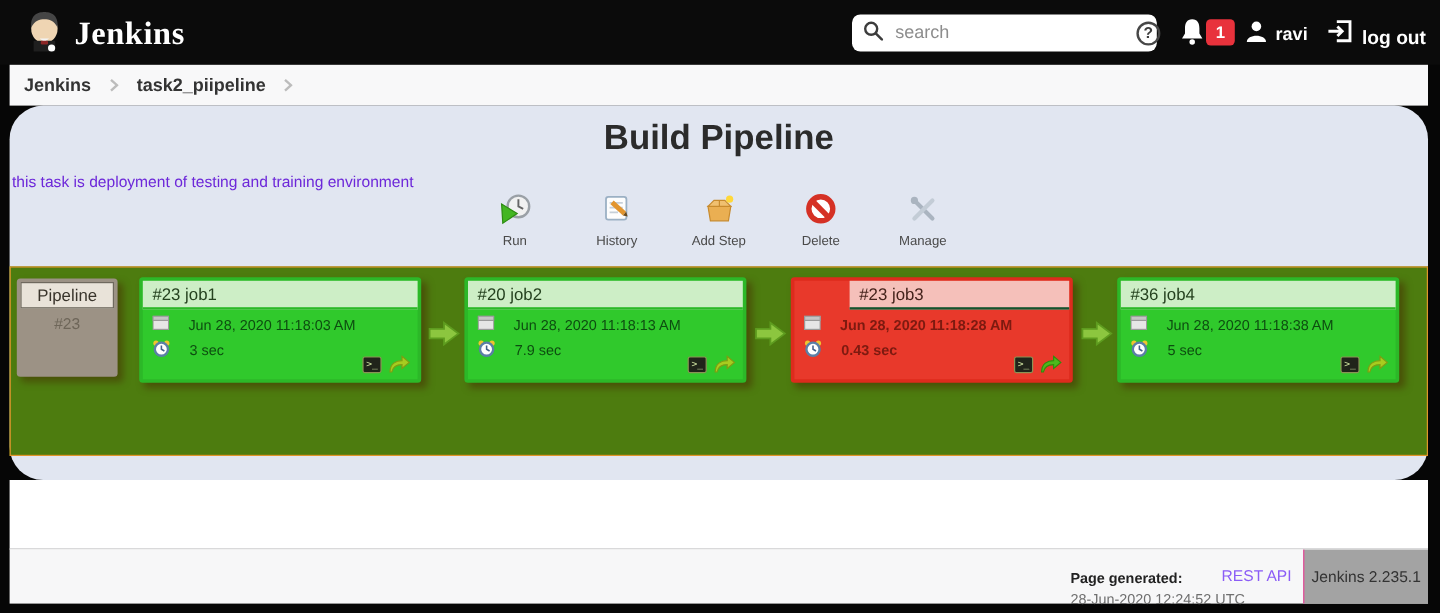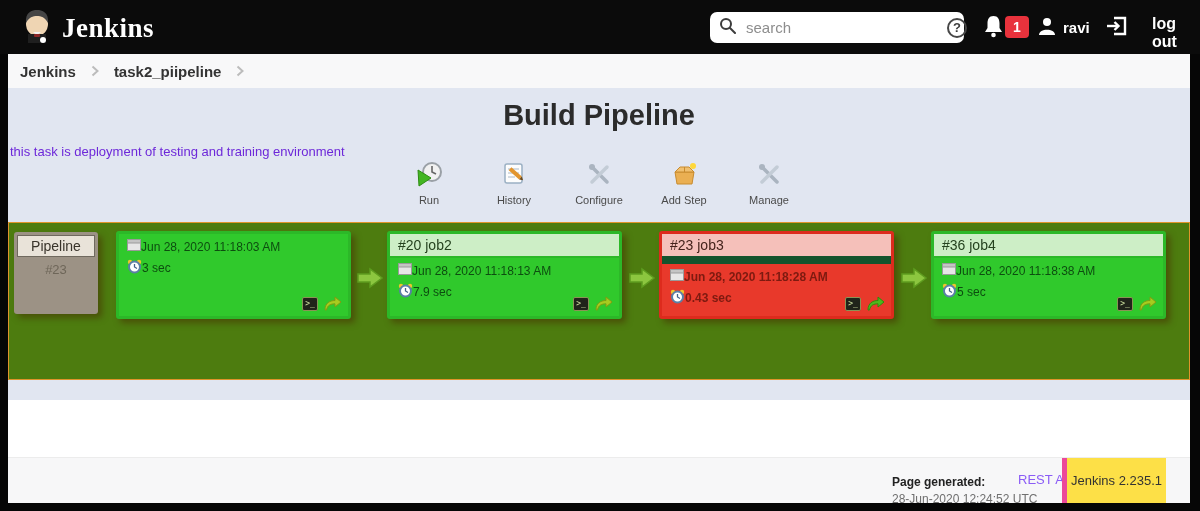--- a/index.html
+++ b/index.html
@@ -19,70 +19,70 @@
                display:flex; align-items:center; padding:0 9px; }
   .searchbox input { border:none; outline:none; flex:1; font-size:15px; color:#333; margin-left:8px; background:transparent; font-family:"Liberation Sans",sans-serif; }
   .searchbox input::placeholder { color:#8d8d8d; }
   .help-btn { width:20px; height:20px; border-radius:50%; border:2px solid #474747; color:#3d3d3d; font-size:13px; font-weight:bold;
               display:flex; align-items:center; justify-content:center; flex:none; cursor:pointer; }
 
   .bell { position:absolute; left:983px; top:15px; cursor:pointer; }
   .badge { position:absolute; left:1005px; top:16px; min-width:24px; height:22px; padding:0 5px; background:#e8323c; border-radius:4px;
            color:#fff; font-weight:bold; font-size:14px; display:flex; align-items:center; justify-content:center; cursor:pointer; }
   .user { position:absolute; left:1037px; top:16px; display:flex; align-items:center; gap:6px; color:#fff; font-weight:bold; font-size:15px; cursor:pointer;justify-content:center; }
-  .logout { position:absolute; left:1106px; top:15px; display:flex; align-items:flex-start; gap:24px; color:#fff; font-weight:bold; font-size:16px; cursor:pointer; }
+  .logout { position:absolute; left:1106px; top:15px; display:flex; align-items:flex-end; gap:7px; color:#fff; font-weight:bold; font-size:16px; cursor:pointer; }
 
   
   .breadcrumb { position:absolute; left:8px; top:54px; width:1182px; height:34px; background:#f8f8f9;
                 display:flex; align-items:center; gap:15px; padding-left:12px; font-size:15px; font-weight:bold; color:#333; }
   .crumb { cursor:pointer; }
   .crumb-sep { display:flex; align-items:center; }
 
   
-  .main { position:absolute; left:8px; top:88px; width:1182px; height:312px; background:#e1e6f1; }
+  .main { position:absolute; left:8px; top:88px; width:1182px; height:312px; background:#e1e6f1;border-radius:28px; }
   .page-title { position:absolute; top:11px; left:0; width:100%; text-align:center; font-size:29px; font-weight:bold; color:#2b2b2b; }
   .page-desc { position:absolute; top:56px; left:2px; font-size:13px; color:#6d28d9; }
 
   .toolbar { position:absolute; top:73px; left:0; width:100%; display:flex; justify-content:center; gap:29px; }
   .tool { width:56px; display:flex; flex-direction:column; align-items:center; cursor:pointer; }
   .tool-label { font-size:11px; color:#4a4a4a; margin-top:3px; }
 
   
   .pipeline-row { position:absolute; left:0; top:134px; width:1182px; height:158px; background:#4d7c0f; border:1px solid #e0952b; }
 
   .head-card { position:absolute; left:5px; top:9px; width:84px; height:82px; background:#9c9285; border-radius:3px;
                box-shadow:4px 4px 6px rgba(70,40,0,.5); text-align:center; }
   .head-title { margin:3px 3px 0; background:#e9e3d9; border:1px solid #6f695e; font-size:14px; color:#39342b; padding:2px 0; cursor:pointer; }
   .head-build { font-size:13px; color:#6e6659; margin-top:5px; }
 
   .job { position:absolute; top:8px; width:235px; height:88px; border-radius:3px; border:3px solid; box-shadow:4px 4px 6px rgba(70,40,0,.5); }
   .job.success { border-color:#2cb828; background:#30c92c; }
   .job.failure { border-color:#dd2b1d; background:#e8392b; }
   .job-hd { font-size:14px; padding:3px 8px; cursor:pointer; }
   .success .job-hd { background:#cdeec6; color:#25421f; border-bottom:2px solid #2cb828; }
-  .failure .job-hd { background:#f5c0ba; color:#45231c; border-bottom:8px solid #14532d; }
-  .job-row { display:flex; align-items:center; gap:0; margin:5px 8px 0; font-size:12px; }
+  .failure .job-hd { background:#f5c0ba; color:#45231c; border-bottom:2px solid #14532d;margin-left:46px; }
+  .job-row { display:flex; align-items:center; gap:16px; margin:5px 8px 0; font-size:12px; }
   .success .job-row { color:#0d4d10; }
   .failure .job-row { color:#7d1a10;font-weight:bold; }
   .job-actions { position:absolute; right:6px; bottom:5px; display:flex; align-items:center; gap:5px; }
   .console-btn { width:16px; height:14px; background:#20241a; border:1px solid #8a9355; border-radius:2px; color:#cfe3a0;
                  font-size:8px; line-height:11px; text-align:center; font-family:"DejaVu Sans Mono", monospace; cursor:pointer; }
   .go-arrow { cursor:pointer; display:flex; }
 
   .flow-arrow { position:absolute; top:44px; }
   .flow-arrow.a1 { left:347px; } .flow-arrow.a2 { left:619px; } .flow-arrow.a3 { left:891px; }
 
   
   .white-band { position:absolute; left:8px; top:400px; width:1182px; height:57px; background:#ffffff; }
   .footerbar { position:absolute; left:8px; top:457px; width:1182px; height:46px; background:#f7f7f8; border-top:1px solid #ececec; }
   .pg { position:absolute; left:860px; top:17px;margin-left:24px; }
   .pg-label { font-size:12px; font-weight:bold; color:#222; }
   .pg-value { font-size:12px; color:#6f6f6f; margin-top:3px; }
   .rest { position:absolute; left:1010px; top:14px; font-size:13px; color:#8b5cf6; cursor:pointer; }
-  .version { position:absolute; left:1054px; top:0; width:104px; height:45px; background:#fde047; border-left:5px solid #ec4899;
+  .version { position:absolute; left:1078px; top:0; width:104px; height:45px; background:#a3a3a3; border-left:1px solid #ec4899;
              display:flex; align-items:center; justify-content:center; font-size:13px; color:#333; }
 </style>
 </head>
 <body>
 
 <div class="topbar">
   <div class="brand">
     <span>
       <svg width="30" height="36" viewBox="0 0 30 36">
         <ellipse cx="15" cy="16" rx="11" ry="12" fill="#efd5b3"></ellipse>
@@ -177,59 +177,59 @@
           <g transform="rotate(42 15 13)">
             <rect x="7" y="11" width="14" height="4" fill="#e2952f"></rect>
             <polygon points="21,11 24.5,13 21,15" fill="#6b4a1c"></polygon>
           </g>
         </svg>
       </span>
       <span class="tool-label">History</span>
     </div>
     <div class="tool">
       <span>
-        <svg width="26" height="26" viewBox="0 0 26 26">
-          <line x1="6" y1="6" x2="21" y2="21" stroke="#aab4c0" stroke-width="3.5" stroke-linecap="round"></line>
-          <line x1="21" y1="6" x2="6" y2="21" stroke="#c3ccd6" stroke-width="3.5" stroke-linecap="round"></line>
-          <circle cx="6" cy="6" r="3" fill="#aab4c0"></circle>
-        </svg>
-      </span>
-      <span class="tool-label">Configure</span>
-    </div>
-    <div class="tool">
-      <span>
         <svg width="27" height="26" viewBox="0 0 27 26">
           <polygon points="4,11 23,11 21,23 6,23" fill="#eaaf52" stroke="#c88b2e"></polygon>
           <polygon points="4,11 9,6 18,6 23,11" fill="#f0c070" stroke="#c88b2e"></polygon>
           <line x1="13.5" y1="6" x2="13.5" y2="11" stroke="#c88b2e"></line>
           <circle cx="22" cy="5" r="3" fill="#ffd83a"></circle>
         </svg>
       </span>
       <span class="tool-label">Add Step</span>
     </div>
     <div class="tool">
       <span>
         <svg width="26" height="26" viewBox="0 0 26 26">
+          <circle cx="13" cy="13" r="10" fill="#fff" stroke="#d53125" stroke-width="4.5"></circle>
+          <line x1="6" y1="6.5" x2="20" y2="20.5" stroke="#d53125" stroke-width="4.5"></line>
+        </svg>
+      </span>
+      <span class="tool-label">Delete</span>
+    </div>
+    <div class="tool">
+      <span>
+        <svg width="26" height="26" viewBox="0 0 26 26">
           <line x1="6" y1="6" x2="21" y2="21" stroke="#aab4c0" stroke-width="3.5" stroke-linecap="round"></line>
           <line x1="21" y1="6" x2="6" y2="21" stroke="#c3ccd6" stroke-width="3.5" stroke-linecap="round"></line>
           <circle cx="6" cy="6" r="3" fill="#aab4c0"></circle>
         </svg>
       </span>
       <span class="tool-label">Manage</span>
     </div>
   </div>
 
   <div class="pipeline-row">
 
     <div class="head-card">
       <div class="head-title">Pipeline</div>
       <div class="head-build">#23</div>
     </div>
 
     <div class="job success" style="left:107px">
+      <div class="job-hd">#23 job1</div>
       <div class="job-row">
         <span>
           <svg width="14" height="12" viewBox="0 0 14 12">
               <rect x="0.5" y="0.5" width="13" height="11" fill="#e6e6e6" stroke="#9a9a9a"></rect>
               <rect x="0.5" y="0.5" width="13" height="3.5" fill="#c4c4c4" stroke="#9a9a9a"></rect>
             </svg>
         </span>
         <span>Jun 28, 2020 11:18:03 AM</span>
       </div>
       <div class="job-row">

